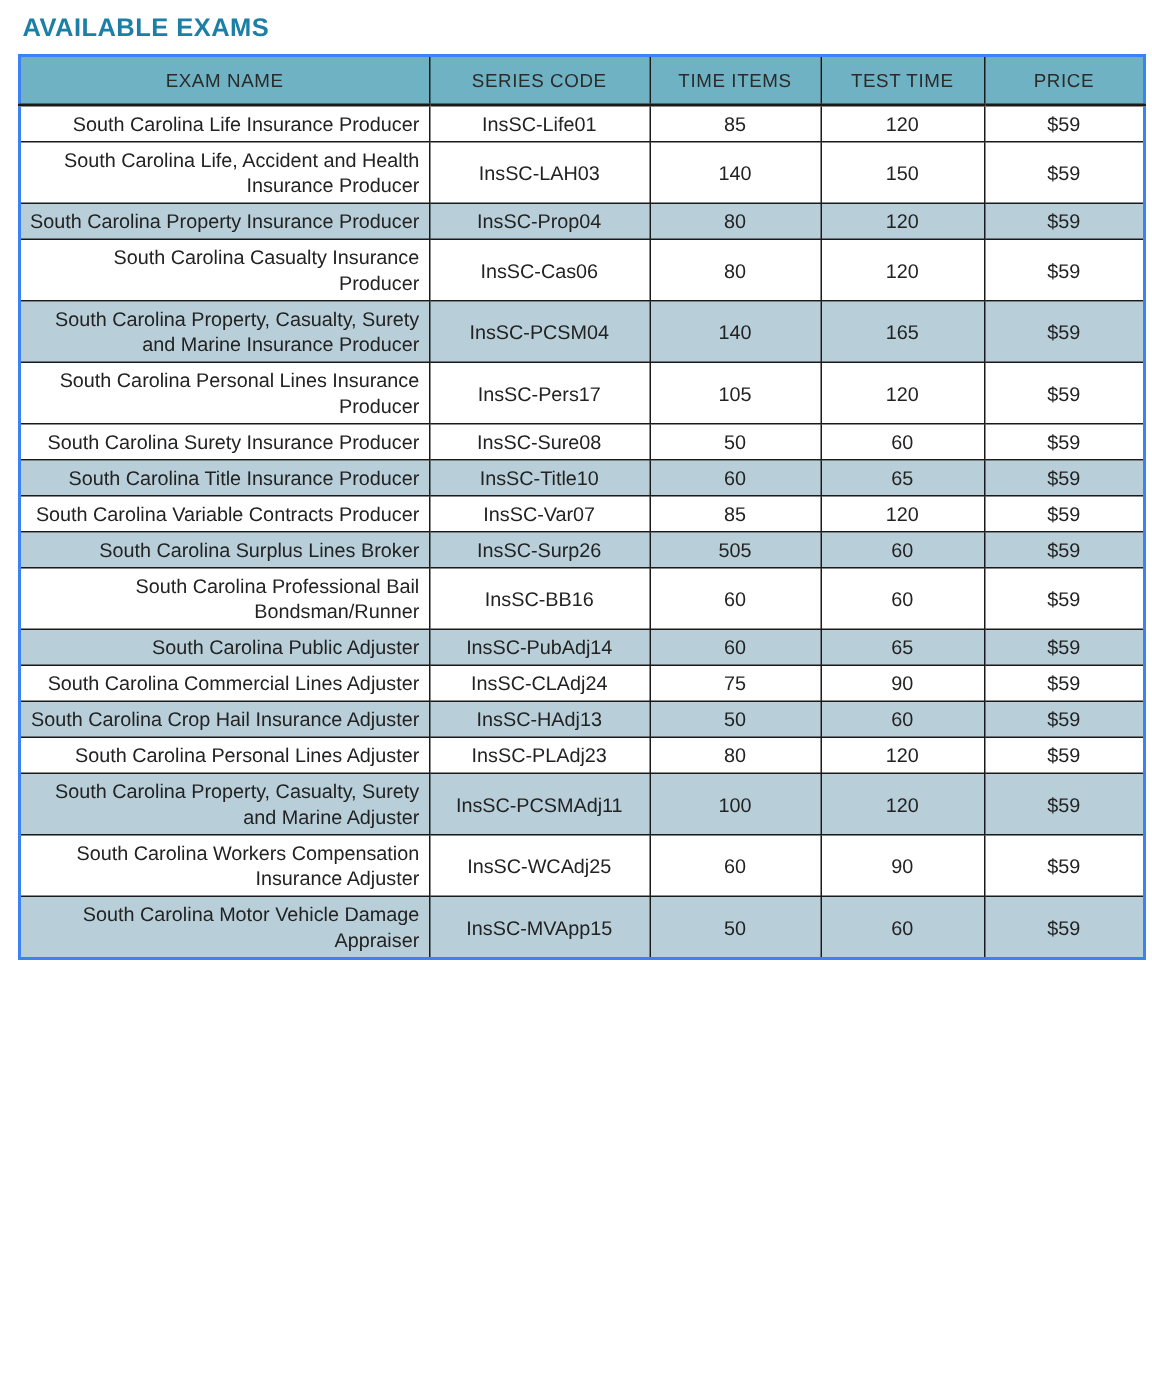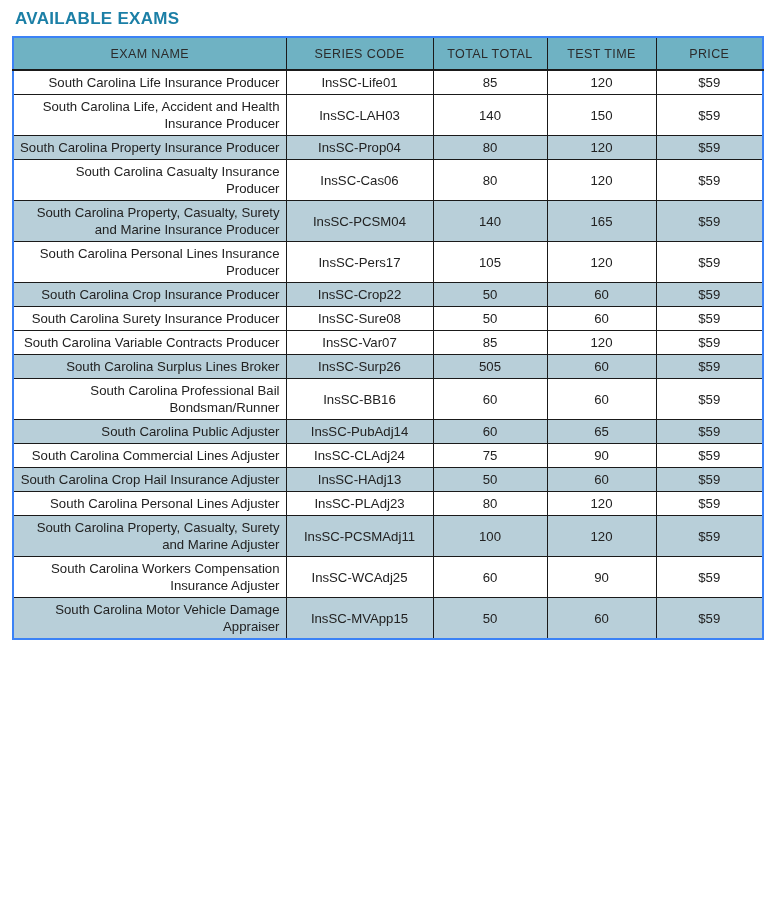--- a/index.html
+++ b/index.html
@@ -89,21 +89,21 @@
       <col class="c-name">
         <col class="c-series">
         <col class="c-items">
         <col class="c-time">
         <col class="c-price">
     </colgroup>
     <thead>
       <tr>
         <th>EXAM NAME</th>
         <th>SERIES CODE</th>
-        <th>TOTAL TOTAL</th>
+        <th>TIME ITEMS</th>
         <th>TEST TIME</th>
         <th>PRICE</th>
       </tr>
     </thead>
     <tbody id="exam-rows">
         <tr>
           <td class="name">South Carolina Life Insurance Producer</td>
           <td class="center">InsSC-Life01</td>
           <td class="center">85</td>
           <td class="center">120</td>
@@ -137,32 +137,32 @@
           <td class="center">165</td>
           <td class="center">$59</td>
         </tr>
         <tr>
           <td class="name">South Carolina Personal Lines Insurance Producer</td>
           <td class="center">InsSC-Pers17</td>
           <td class="center">105</td>
           <td class="center">120</td>
           <td class="center">$59</td>
         </tr>
-        <tr class="alt">
-          <td class="name">South Carolina Crop Insurance Producer</td>
-          <td class="center">InsSC-Crop22</td>
-          <td class="center">50</td>
-          <td class="center">60</td>
-          <td class="center">$59</td>
-        </tr>
         <tr>
           <td class="name">South Carolina Surety Insurance Producer</td>
           <td class="center">InsSC-Sure08</td>
           <td class="center">50</td>
           <td class="center">60</td>
+          <td class="center">$59</td>
+        </tr>
+        <tr class="alt">
+          <td class="name">South Carolina Title Insurance Producer</td>
+          <td class="center">InsSC-Title10</td>
+          <td class="center">60</td>
+          <td class="center">65</td>
           <td class="center">$59</td>
         </tr>
         <tr>
           <td class="name">South Carolina Variable Contracts Producer</td>
           <td class="center">InsSC-Var07</td>
           <td class="center">85</td>
           <td class="center">120</td>
           <td class="center">$59</td>
         </tr>
         <tr class="alt">

